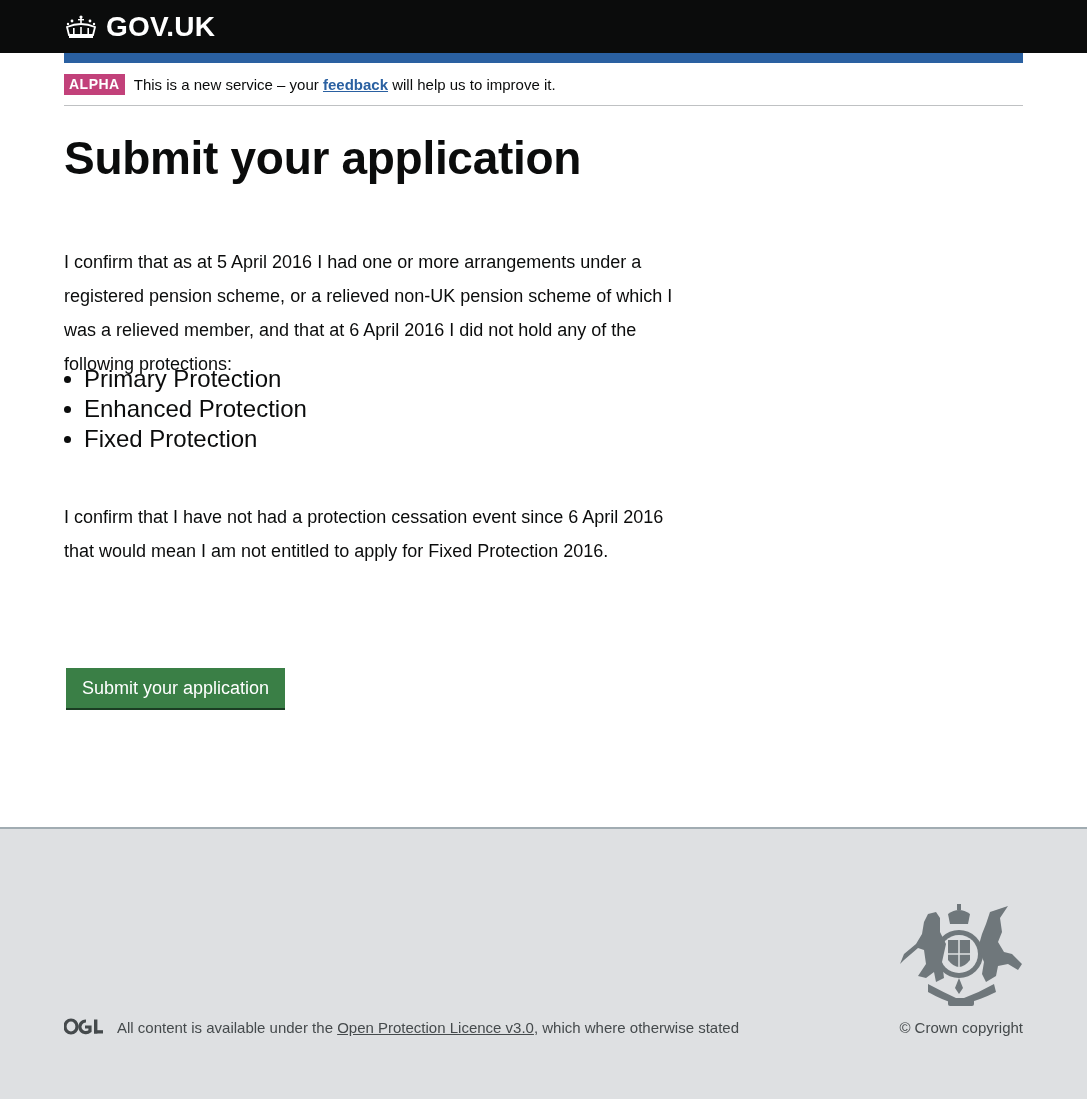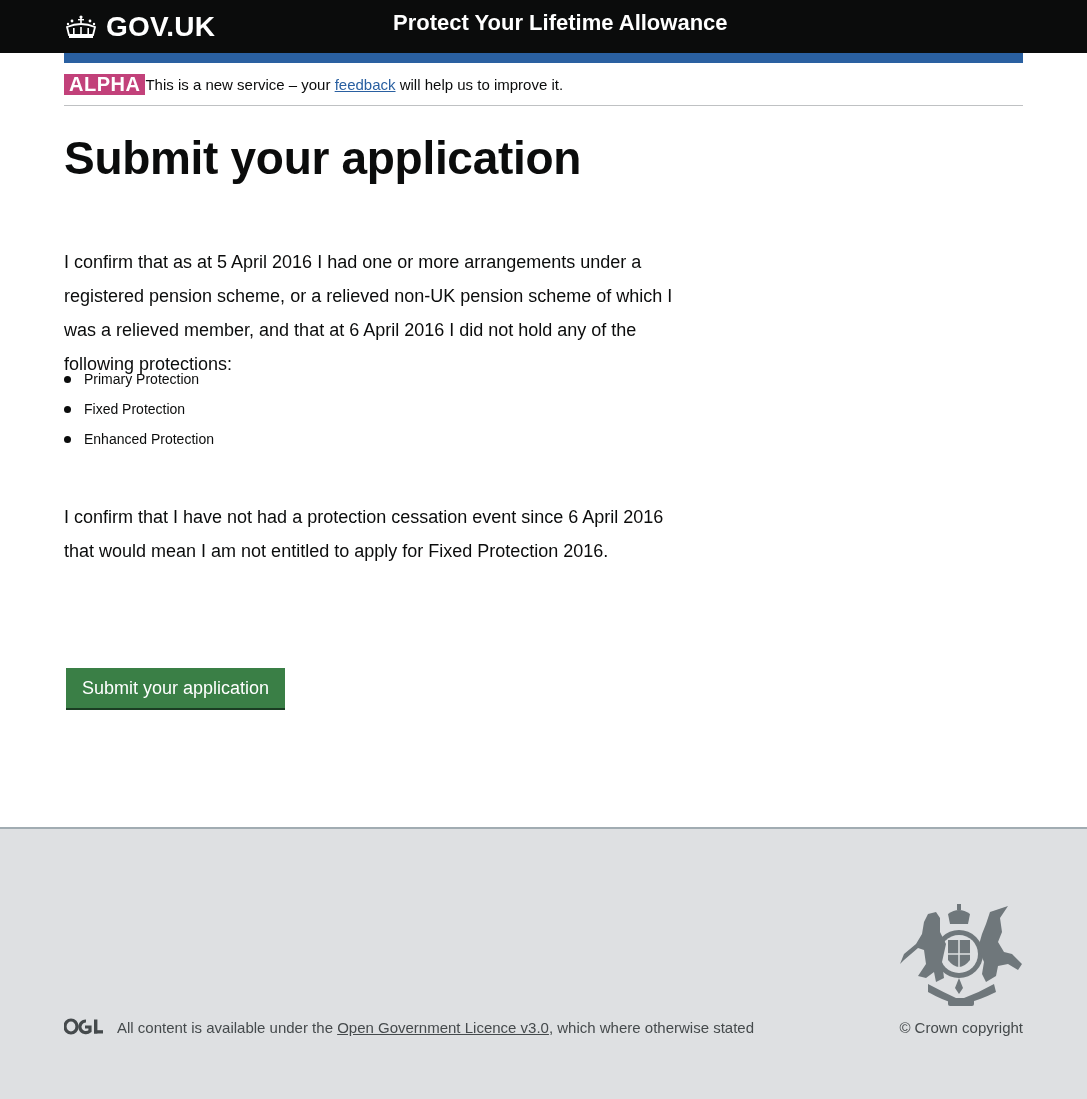--- a/index.html
+++ b/index.html
@@ -5,29 +5,29 @@
     * { box-sizing: border-box; margin: 0; padding: 0; }
     html, body { width: 1087px; height: 1099px; background: #ffffff; font-family: "Liberation Sans", sans-serif; color: #0b0c0c; overflow: hidden; }
     .header { background: #0b0c0c; height: 53px; position: relative; }
     .header-inner { position: absolute; left: 64px; top: 0; height: 53px; display: flex; align-items: center; }
     .logo { display: flex; align-items: center; color: #fff; text-decoration: none; }
     .crown { width: 34px; height: 26px; margin-right: 8px; }
     .logo-text { font-weight: bold; font-size: 28px; letter-spacing: 0.2px; color: #fff; }
     .service-name { position: absolute; left: 393px; top: 10px; font-size: 22px; font-weight: bold; color: #fff; }
     .blue-bar { position: absolute; left: 64px; top: 53px; width: 959px; height: 10px; background: #2a60a1; }
     .phase-banner { position: absolute; left: 64px; top: 63px; width: 959px; height: 43px; border-bottom: 1px solid #bfc1c3; display: flex; align-items: center; }
-    .phase-tag { background: #c2417a; color: #fff; font-weight: bold; font-size: 20px; padding: 1px 5px; letter-spacing: 0.5px; line-height: 19px; }
+    .phase-tag { background: #c2417a; color: #fff; font-weight: bold; font-size: 14px; padding: 1px 5px; letter-spacing: 0.5px; margin-right: 9px; line-height: 19px; }
     .phase-text { font-size: 15px; color: #0b0c0c; }
-    .phase-text a { color: #2a60a1; text-decoration: underline; }
+    .phase-text a { color: #2a60a1; text-decoration: underline; font-weight: bold; }
     .main { position: absolute; left: 64px; top: 130px; width: 620px; }
     h1 { font-size: 46px; font-weight: bold; line-height: 56px; letter-spacing: -0.3px; }
     p.body { font-size: 18px; line-height: 34px; margin-top: 0; }
     .p1 { position: absolute; top: 115px; width: 620px; }
     ul.list { position: absolute; top: 234px; list-style: none; }
-    ul.list li { font-size: 14px; line-height: 30px; padding-left: 20px; position: relative; }
+    ul.list li { font-size: 24px; line-height: 30px; padding-left: 20px; position: relative; }
     ul.list li::before { content: ""; position: absolute; left: 0; top: 12px; width: 7px; height: 7px; border-radius: 50%; background: #0b0c0c; }
     .p2 { position: absolute; top: 370px; width: 620px; }
     .p3 { position: absolute; top: 440px; width: 620px; }
     .submit-btn { position: absolute; top: 538px; left: 2px; background: #3a7f46; color: #fff; border: none; font-size: 18px; font-family: "Liberation Sans", sans-serif; padding: 0 16px; height: 40px; line-height: 38px; box-shadow: 0 2px 0 #1a3d22; cursor: pointer; }
     .footer { position: absolute; left: 0; top: 827px; width: 1087px; height: 272px; background: #dee0e2; border-top: 2px solid #a1acb2; }
     .ogl { position: absolute; left: 64px; top: 189px; width: 40px; height: 17px; }
     .licence { position: absolute; left: 117px; top: 190px; font-size: 15px; color: #454a4c; }
     .licence a { color: #454a4c; text-decoration: underline; }
     .crest { position: absolute; left: 898px; top: 75px; width: 126px; height: 104px; }
     .copyright { position: absolute; right: 64px; top: 190px; font-size: 15px; color: #454a4c; }
@@ -50,51 +50,50 @@
           <path d="M3 13 Q17 7 31 13 L29 21 L5 21 Z" fill="none" stroke="#fff" stroke-width="1.8"></path>
           <rect x="5" y="21" width="24" height="3"></rect>
           <rect x="9" y="14" width="1.6" height="6"></rect>
           <rect x="16.2" y="13" width="1.6" height="7"></rect>
           <rect x="23.4" y="14" width="1.6" height="6"></rect>
         </g>
       </svg>
       <span class="logo-text">GOV.UK</span>
     </a>
   </div>
-  <a class="service-name">Protect Your Lifetime Allowance</a>
 </div>
 <div class="blue-bar"></div>
 
 <div class="phase-banner">
   <strong class="phase-tag">ALPHA</strong>
   <span class="phase-text"><span>This is a new service – your </span><a>feedback</a><span> will help us to improve it.</span></span>
 </div>
 
 <main class="main">
   <h1>Submit your application</h1>
   <p class="body p1">I confirm that as at 5 April 2016 I had one or more arrangements under a registered pension scheme, or a relieved non-UK pension scheme of which I was a relieved member, and that at 6 April 2016 I did not hold any of the following protections:</p>
   <ul class="list">
     <li>Primary Protection</li>
+    <li>Enhanced Protection</li>
     <li>Fixed Protection</li>
-    <li>Enhanced Protection</li>
   </ul>
   <p class="body p2">I confirm that I have not had a protection cessation event since 6 April 2016 that would mean I am not entitled to apply for Fixed Protection 2016.</p>
   <button class="submit-btn">Submit your application</button>
 </main>
 
 <footer class="footer">
   <svg class="ogl" viewBox="0 0 40 17">
     <g fill="#454a4c">
       <ellipse cx="7" cy="8.5" rx="6" ry="6.5" fill="none" stroke="#454a4c" stroke-width="3.2"></ellipse>
       <path d="M22 3 A6 5.8 0 1 0 26 13 L26 9 L21 9" fill="none" stroke="#454a4c" stroke-width="3.2"></path>
       <rect x="30" y="1.5" width="3.4" height="14"></rect>
       <rect x="30" y="12.2" width="9" height="3.3"></rect>
     </g>
   </svg>
-  <span class="licence"><span>All content is available under the </span><a>Open Government Licence v3.0</a><span>, which where otherwise stated</span></span>
+  <span class="licence"><span>All content is available under the </span><a>Open Protection Licence v3.0</a><span>, which where otherwise stated</span></span>
   <svg class="crest" viewBox="0 0 126 104">
     <g fill="#6f777b">
 
       <rect x="59" y="0" width="4" height="6"></rect>
       <path d="M50 10 Q61 2 72 10 L70 20 L52 20 Z"></path>
 
       <circle cx="61" cy="50" r="24"></circle>
       <circle cx="61" cy="50" r="19" fill="#dee0e2"></circle>
       <path d="M50 36 L72 36 L72 56 Q61 70 50 56 Z"></path>
       <line x1="61" y1="36" x2="61" y2="64" stroke="#dee0e2" stroke-width="1.5"></line>

